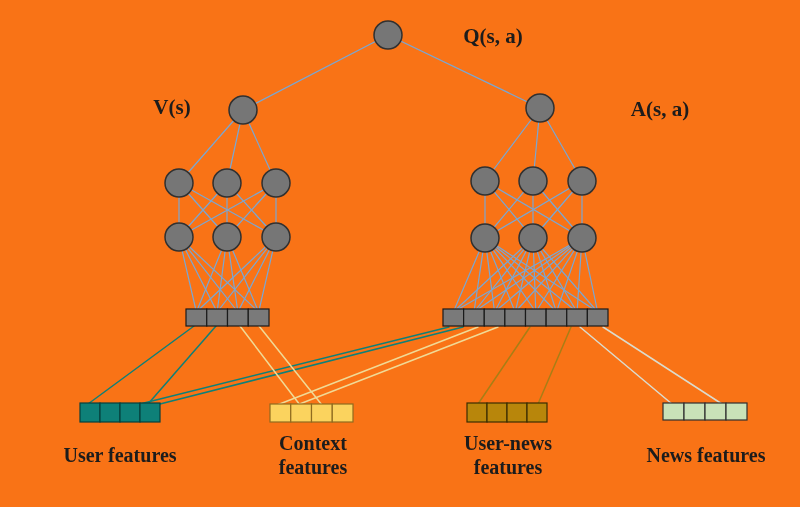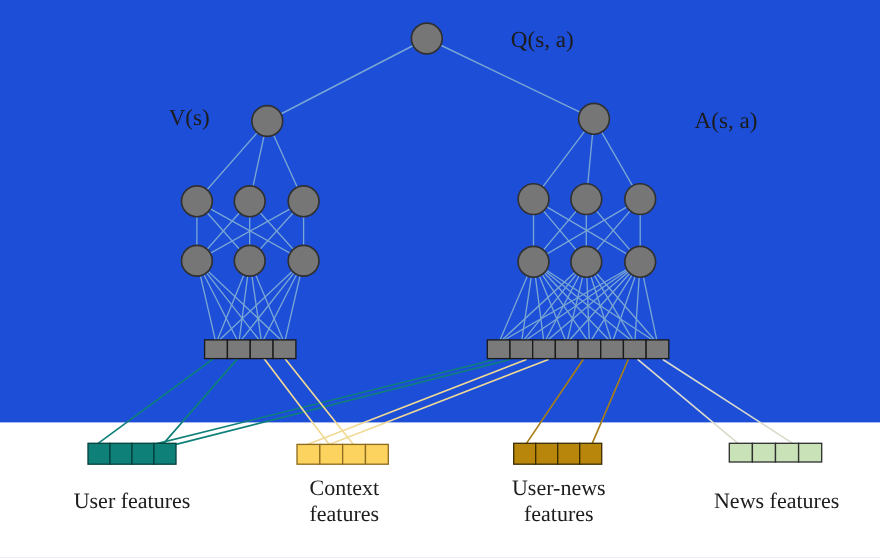--- a/index.html
+++ b/index.html
@@ -6,22 +6,23 @@
     margin: 0;
     padding: 0;
     background: #ffffff;
     width: 800px;
     height: 507px;
     overflow: hidden;
   }
   #stage {
     position: relative;
     width: 800px;
-    height: 384px;
-    background: #1d4ed8;
+    height: 507px;
+    background: #f97316;
+    font-weight: bold;
   }
   svg { display: block; }
   .node-label {
     font-family: "Liberation Serif", "DejaVu Serif", serif;
     font-size: 21px;
     fill: #1c1c1c;
   }
   .feature-label {
     font-family: "Liberation Serif", "DejaVu Serif", serif;
     font-size: 20px;

